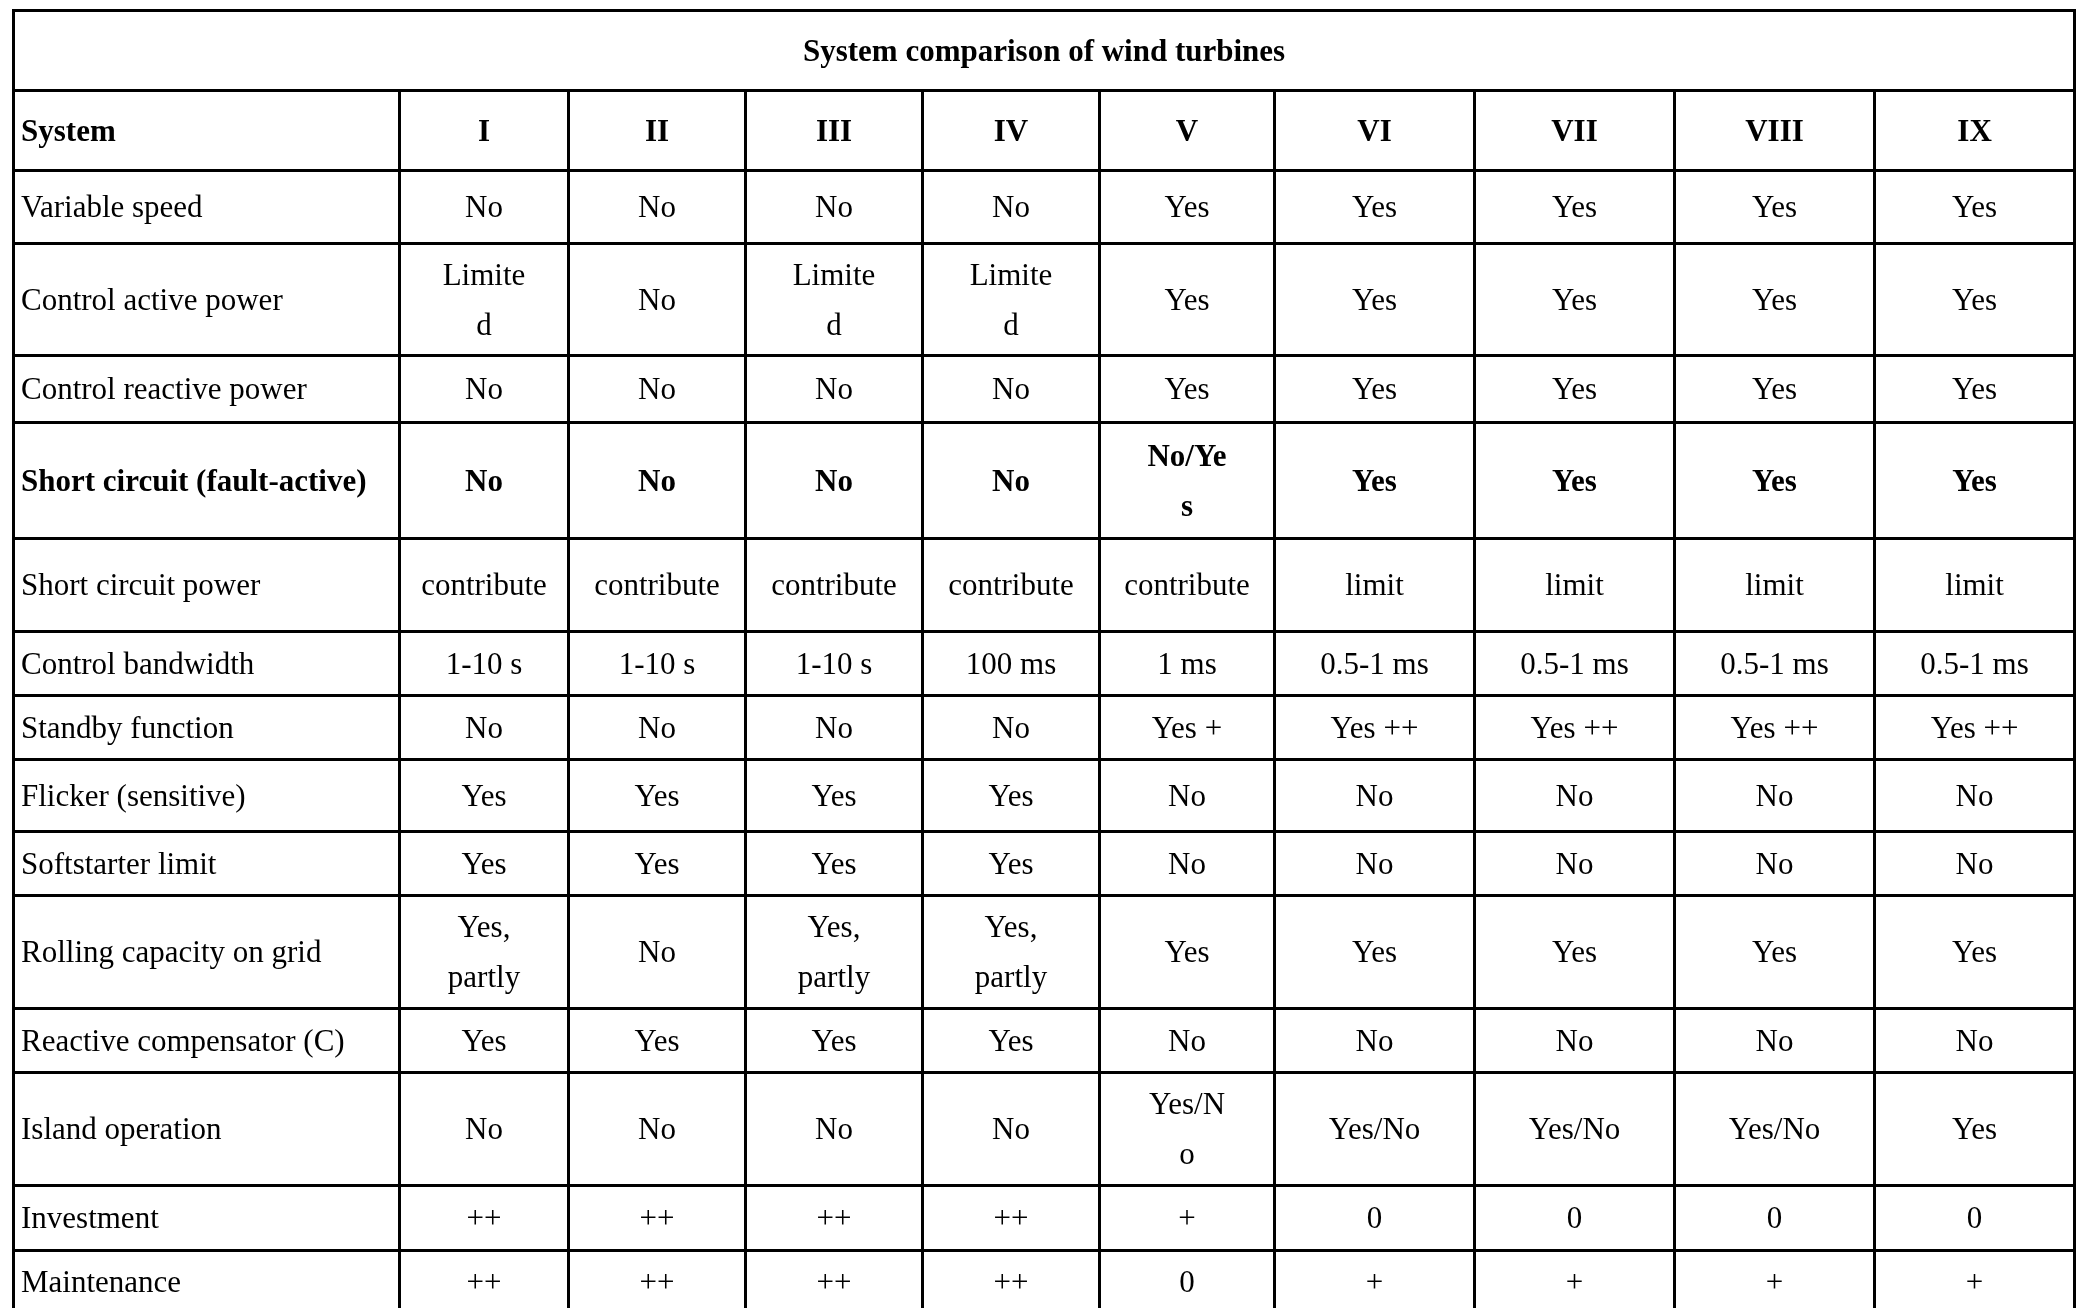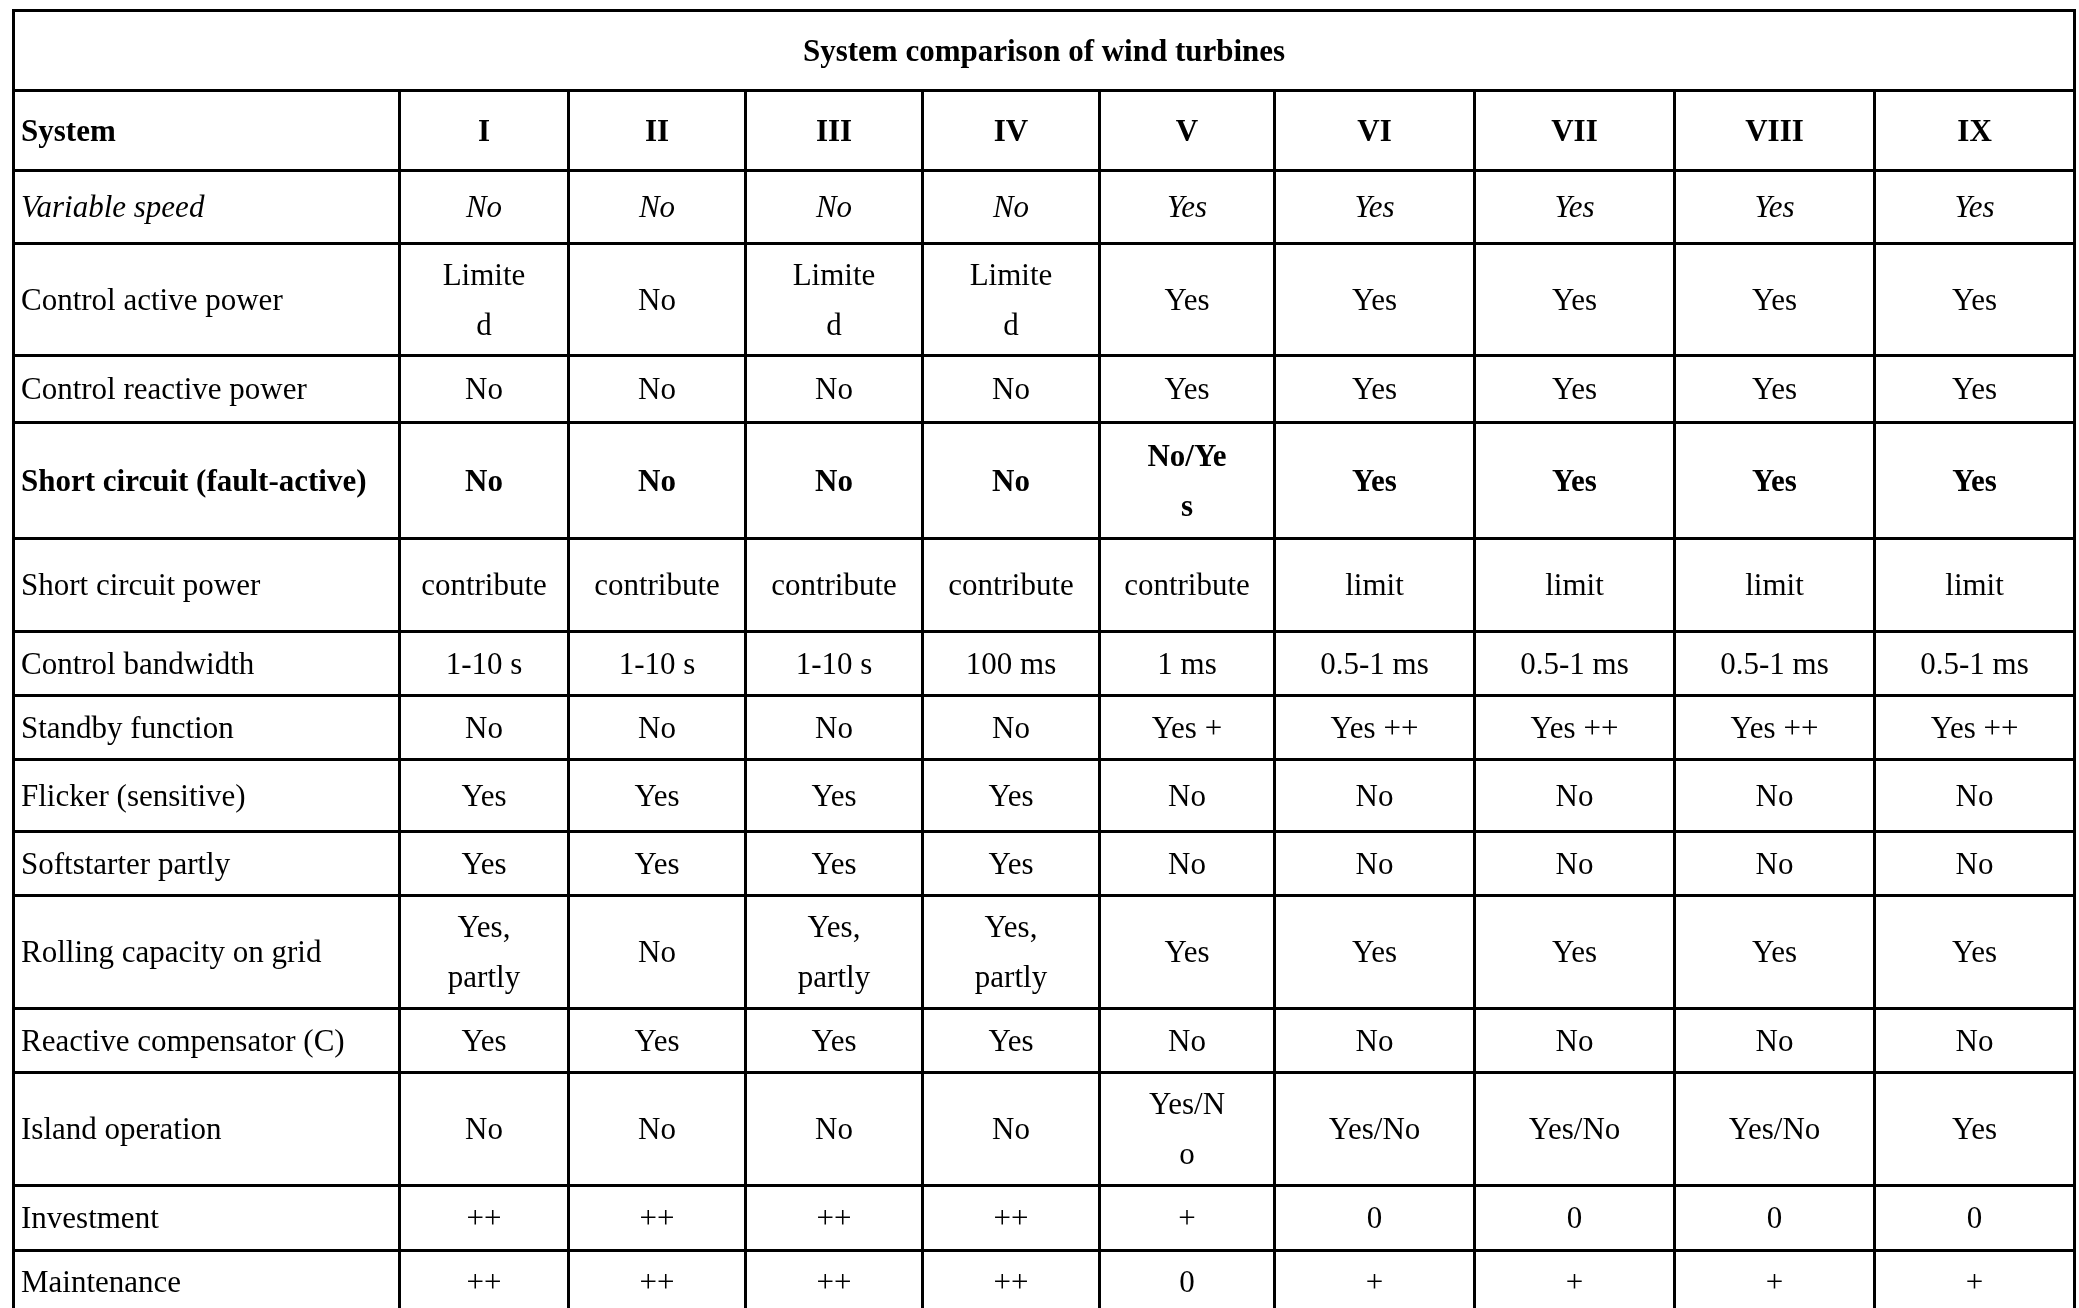--- a/index.html
+++ b/index.html
@@ -43,21 +43,21 @@
         <th class="hdr">III</th>
         <th class="hdr">IV</th>
         <th class="hdr">V</th>
         <th class="hdr">VI</th>
         <th class="hdr">VII</th>
         <th class="hdr">VIII</th>
         <th class="hdr">IX</th>
       </tr>
   </thead>
   <tbody id="tbody">
-      <tr style="height: 73px; font-style: italic;">
+      <tr style="height: 73px;">
         <td class="lbl">Variable speed</td>
         <td class="val">No</td>
         <td class="val">No</td>
         <td class="val">No</td>
         <td class="val">No</td>
         <td class="val">Yes</td>
         <td class="val">Yes</td>
         <td class="val">Yes</td>
         <td class="val">Yes</td>
         <td class="val">Yes</td>
@@ -144,21 +144,21 @@
         <td class="val">Yes</td>
         <td class="val">Yes</td>
         <td class="val">Yes</td>
         <td class="val">No</td>
         <td class="val">No</td>
         <td class="val">No</td>
         <td class="val">No</td>
         <td class="val">No</td>
       </tr>
       <tr style="height: 64px;">
-        <td class="lbl">Softstarter partly</td>
+        <td class="lbl">Softstarter limit</td>
         <td class="val">Yes</td>
         <td class="val">Yes</td>
         <td class="val">Yes</td>
         <td class="val">Yes</td>
         <td class="val">No</td>
         <td class="val">No</td>
         <td class="val">No</td>
         <td class="val">No</td>
         <td class="val">No</td>
       </tr>

